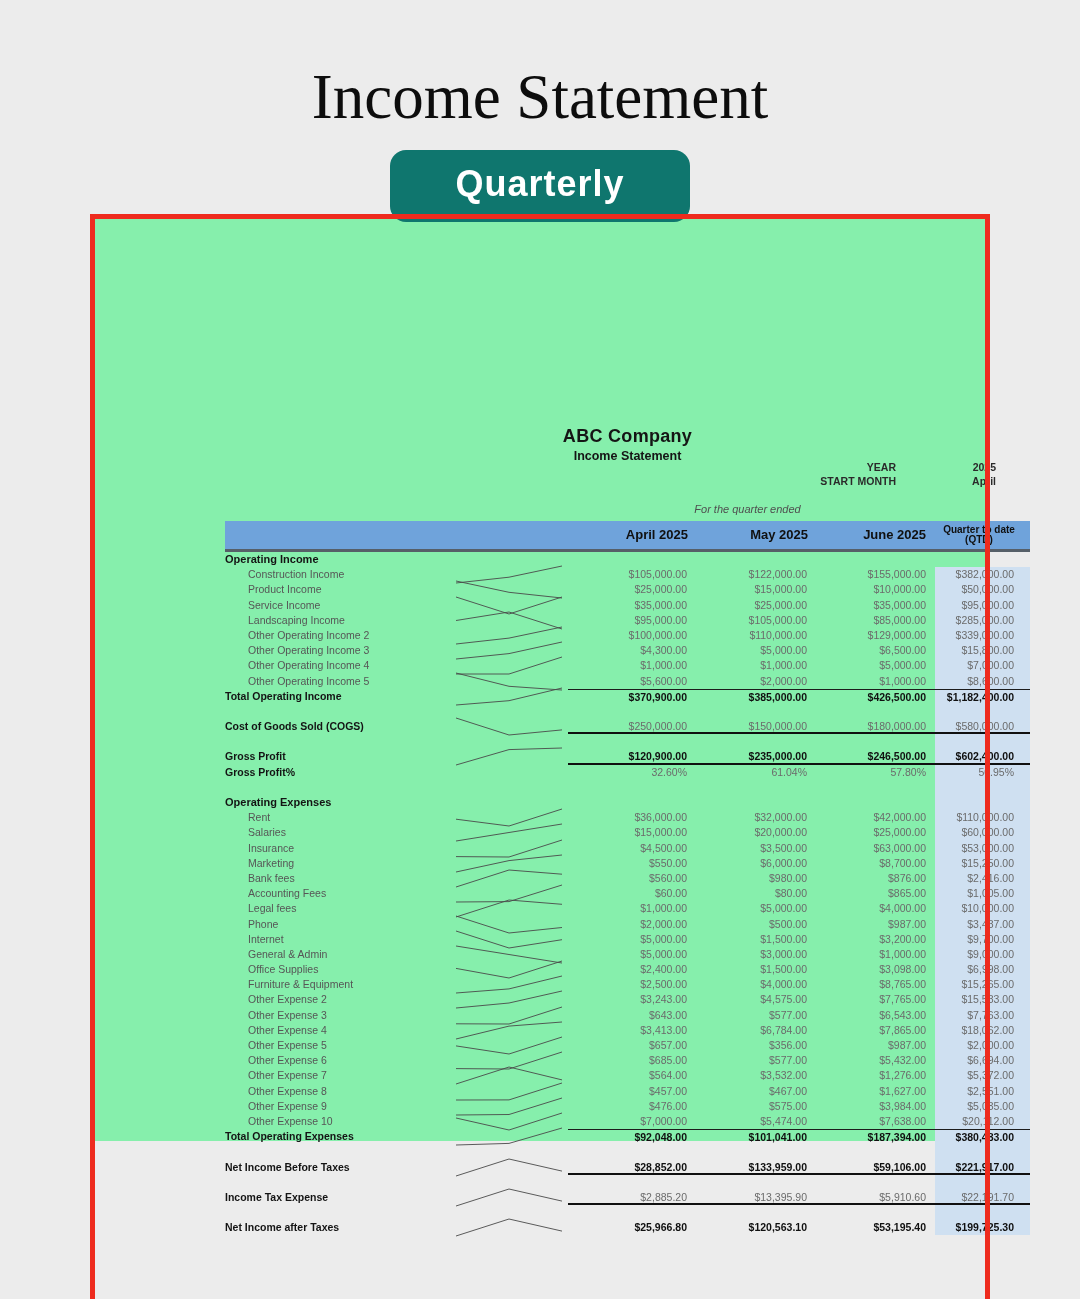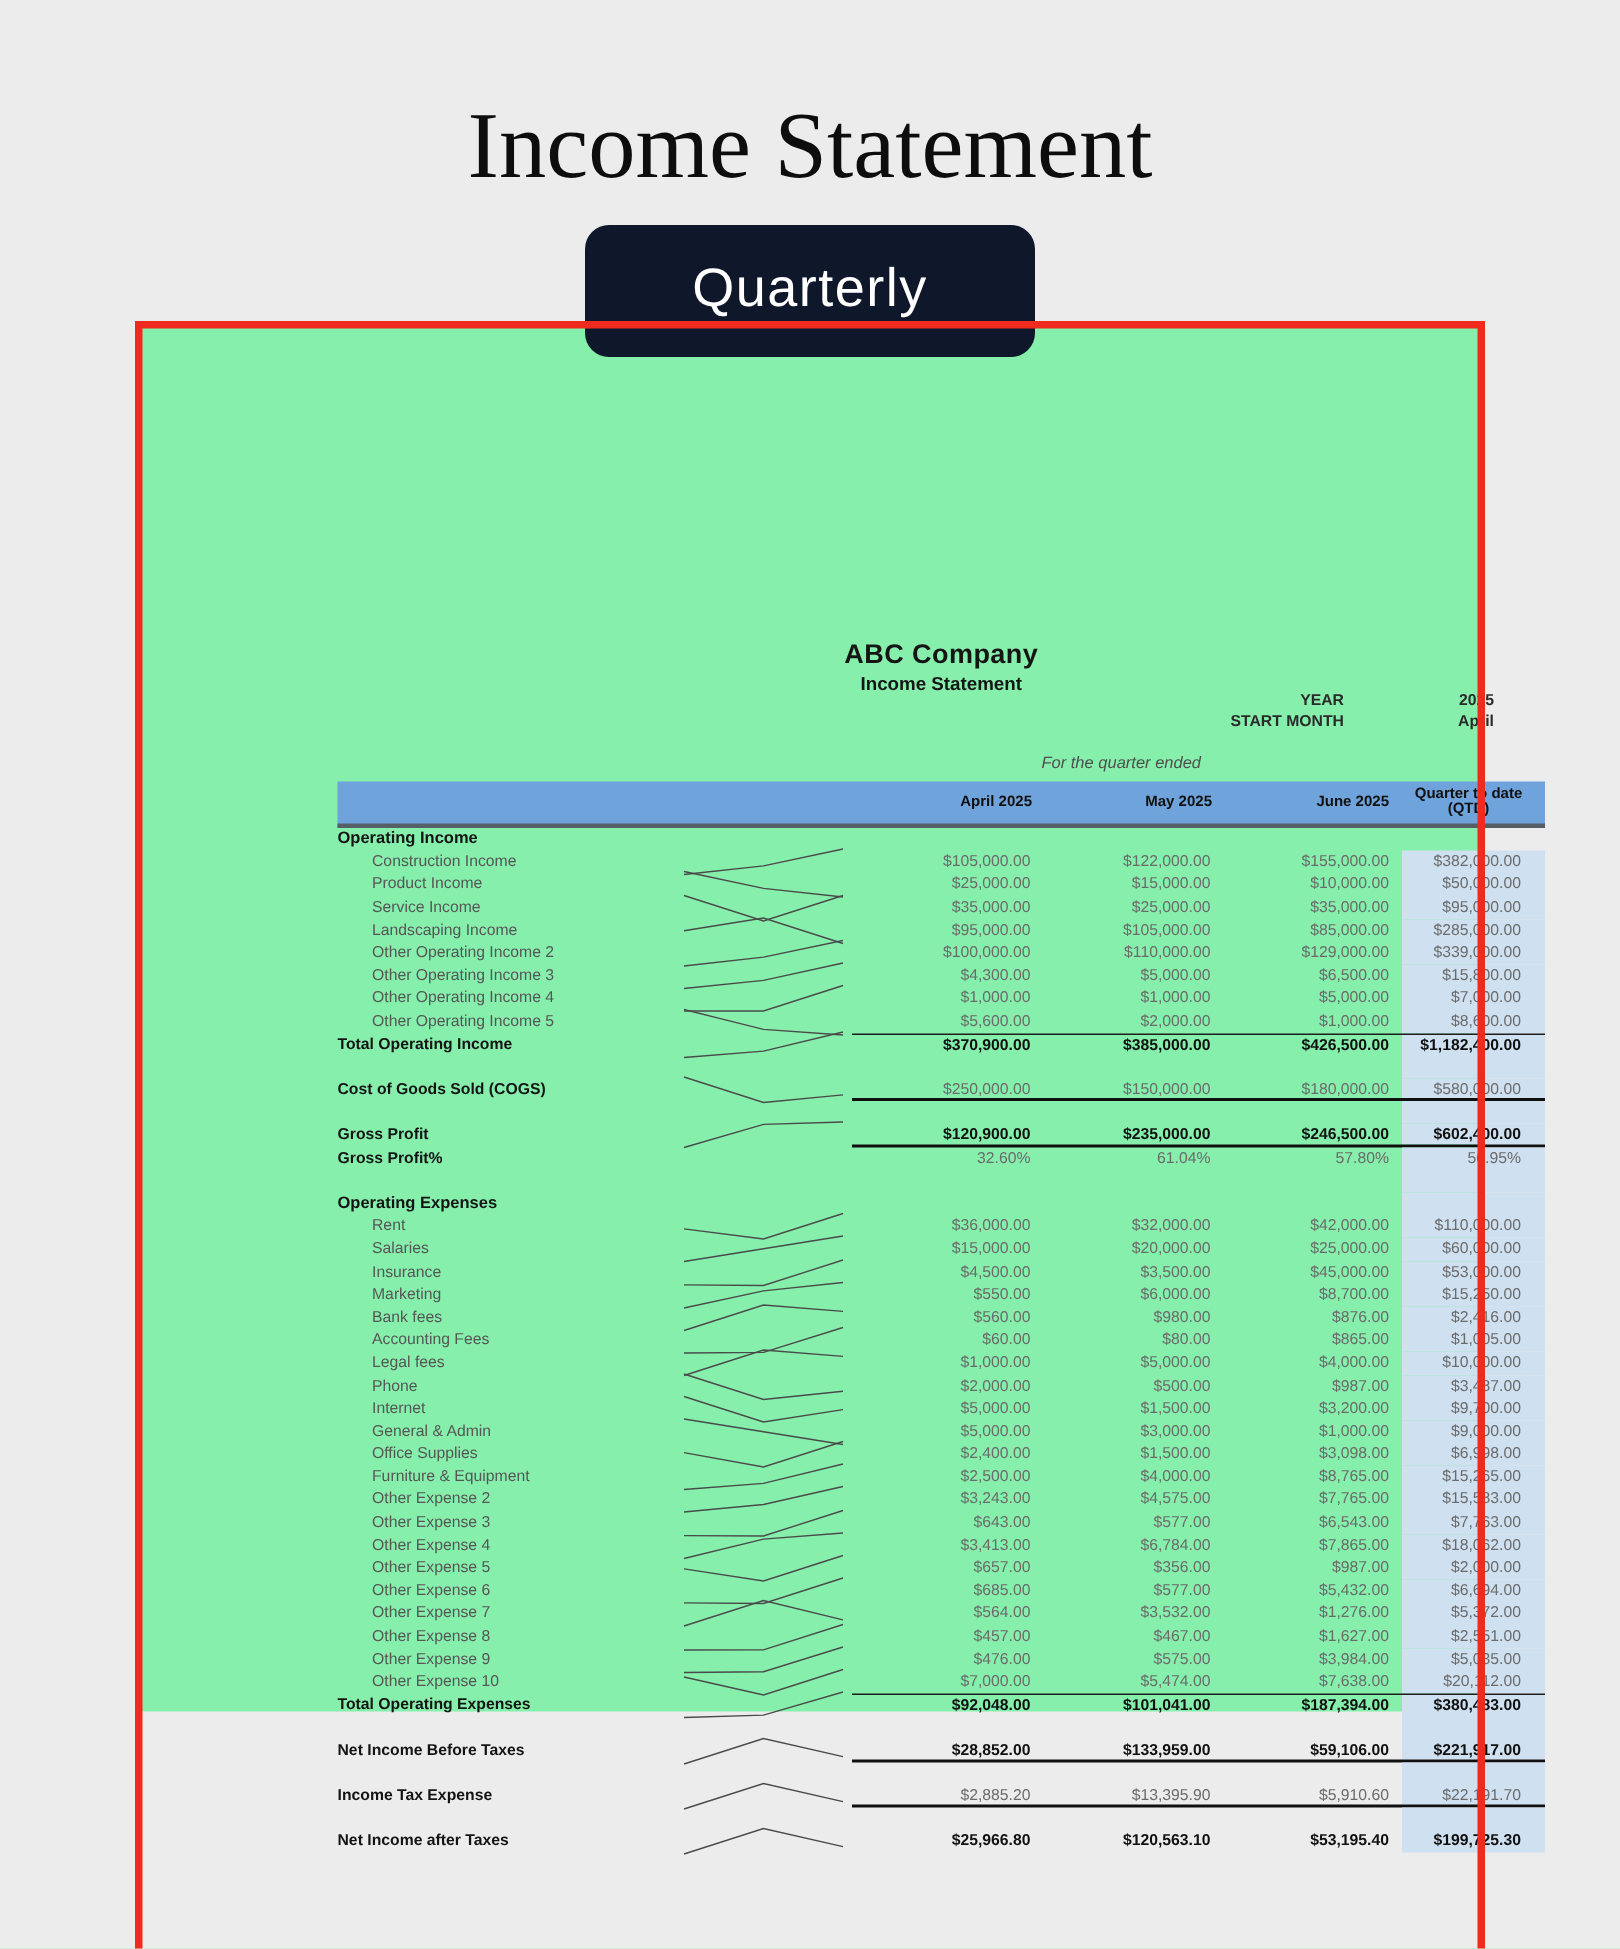--- a/index.html
+++ b/index.html
@@ -2,42 +2,42 @@
 <html><head>
 <meta charset="utf-8">
 <style>
   html,body{margin:0;padding:0;}
   body{width:1080px;height:1299px;background:#ECECEC;font-family:"Liberation Sans",sans-serif;}
   .poster{position:relative;width:1080px;height:1299px;background:#ECECEC;overflow:hidden;margin-top:36px;}
 
   .main-title{position:absolute;top:22px;left:0;width:100%;text-align:center;
     font-family:"Liberation Serif",serif;font-size:63px;font-weight:500;color:#0d0d0d;line-height:1.25;}
   .badge{position:absolute;top:114px;left:50%;transform:translateX(-50%);
-    width:300px;height:88px;background:#0f172a;border-radius:16px;z-index:2;
-    display:flex;align-items:center;justify-content:center;}
+    width:300px;height:72px;background:#0f766e;border-radius:16px;z-index:2;
+    display:flex;align-items:center;justify-content:center;font-weight:bold;}
   .badge span{color:#ffffff;font-size:36px;letter-spacing:1px;padding-bottom:4px;}
 
   .sheet{position:absolute;top:178px;left:90px;width:900px;height:927px;background:#86efac;z-index:1;}
   .sheet-border{position:absolute;top:178px;left:90px;width:900px;height:1105px;
     border:5px solid #EE2B1E;box-sizing:border-box;z-index:3;}
   .sheet-inner{position:absolute;top:183px;left:95px;width:890px;height:1095px;z-index:2;}
 
   .company{margin:29px 0 0 40px;width:805px;text-align:center;font-size:18px;font-weight:bold;color:#151515;letter-spacing:.3px;}
   .subtitle{margin:2px 0 0 40px;width:805px;text-align:center;font-size:12.5px;font-weight:bold;color:#151515;}
   .meta{position:absolute;top:63px;left:461px;width:350px;display:flex;font-size:10.5px;font-weight:bold;color:#2a2a2a;line-height:14px;}
   .meta-labels{width:250px;text-align:right;}
   .meta-values{width:100px;text-align:right;}
   .caption{position:relative;left:120px;margin:40px 0 0 40px;width:805px;text-align:center;
     font-style:italic;font-size:11px;color:#4f4f4f;}
 
   .table{margin:6px 0 0 40px;width:805px;}
   .thead{display:flex;height:28px;background:#6FA3DB;border-bottom:3px solid #565F68;}
   .th{box-sizing:border-box;font-weight:bold;color:#101010;}
   .th-blank{width:343px;}
-  .th-m{text-align:right;font-size:10px;line-height:28px;padding-right:2px;}
+  .th-m{text-align:right;font-size:13px;line-height:28px;padding-right:2px;}
   .th-m.w1{width:122px;} .th-m.w2{width:120px;} .th-m.w3{width:118px;}
   .th-qtd{width:102px;font-size:10px;line-height:10.5px;text-align:center;
     display:flex;flex-direction:column;justify-content:center;}
 
   .row{display:flex;height:15.2px;font-size:10.5px;line-height:15.2px;}
   .cell{box-sizing:border-box;height:15.2px;white-space:nowrap;}
   .lbl{width:225px;color:#565656;}
   .lbl.b{color:#141414;font-weight:bold;}
   .sec .lbl{font-size:11px;}
   .ind{padding-left:23px;}
@@ -301,21 +301,21 @@
             </div>
             <div class="row">
               <div class="cell lbl ind">Insurance</div>
               <div class="cell spk">
                 <svg width="118" height="15">
                   <polyline points="6,15.6 59,16.0 112,-1.0" fill="none" stroke="#4a4a4a" stroke-width="0.9"></polyline>
                 </svg>
               </div>
               <div class="cell cv c1">$4,500.00</div>
               <div class="cell cv c2">$3,500.00</div>
-              <div class="cell cv c3">$45,000.00</div>
+              <div class="cell cv c3">$63,000.00</div>
               <div class="cell cv c4 hl">$53,000.00</div>
             </div>
             <div class="row">
               <div class="cell lbl ind">Marketing</div>
               <div class="cell spk">
                 <svg width="118" height="15">
                   <polyline points="6,16.0 59,4.6 112,-1.0" fill="none" stroke="#4a4a4a" stroke-width="0.9"></polyline>
                 </svg>
               </div>
               <div class="cell cv c1">$550.00</div>

